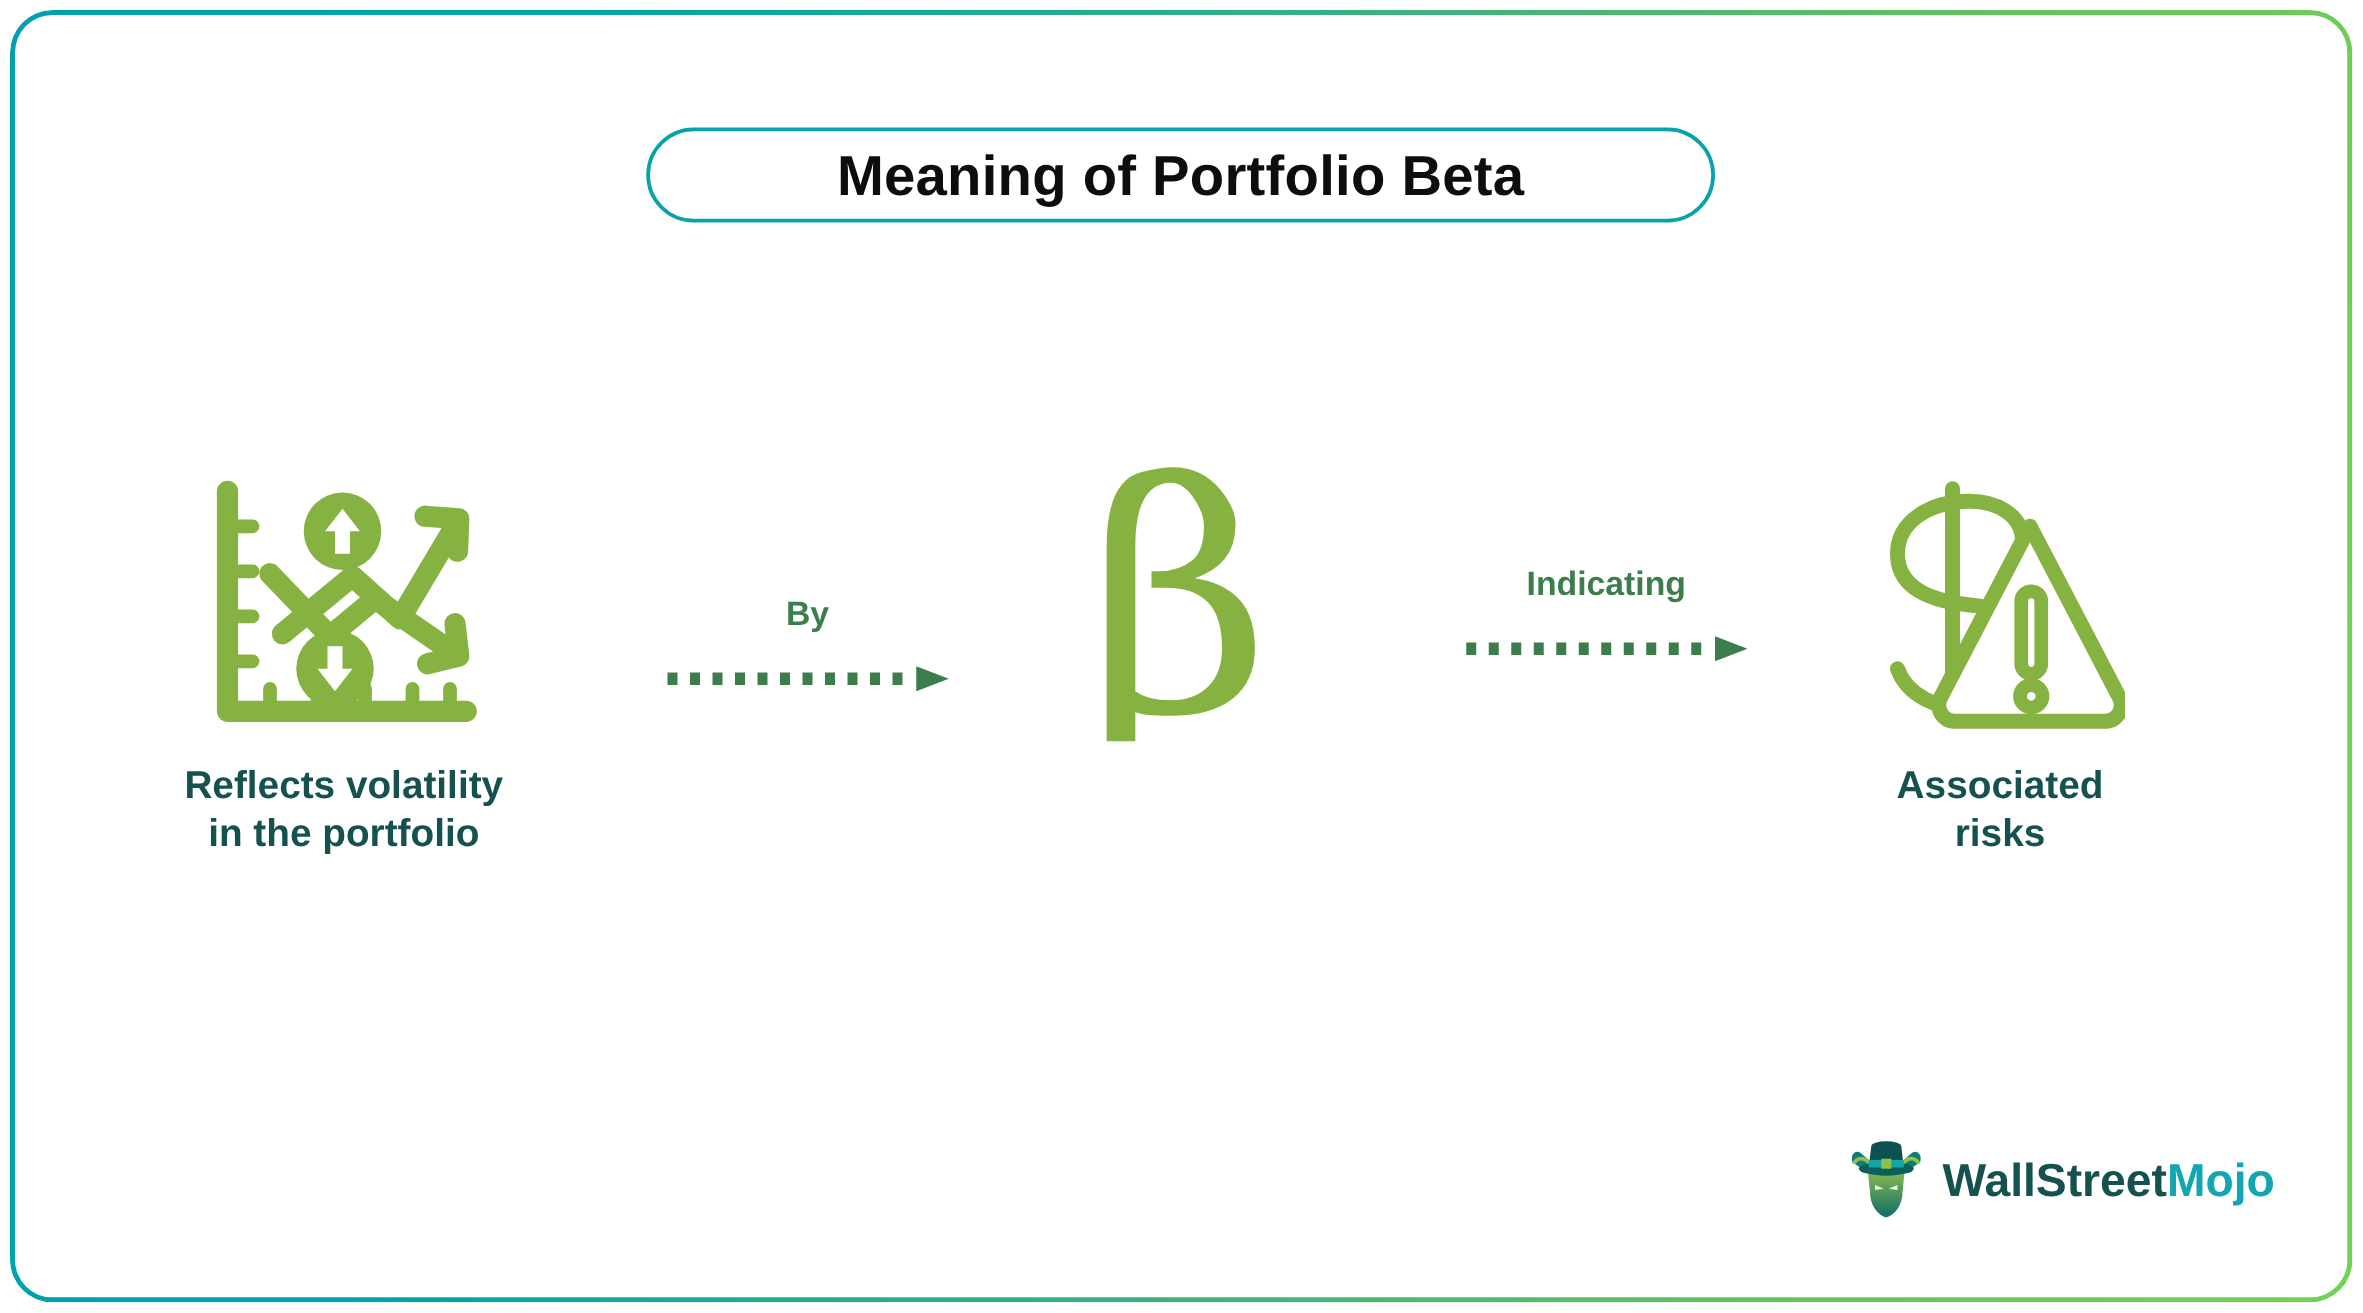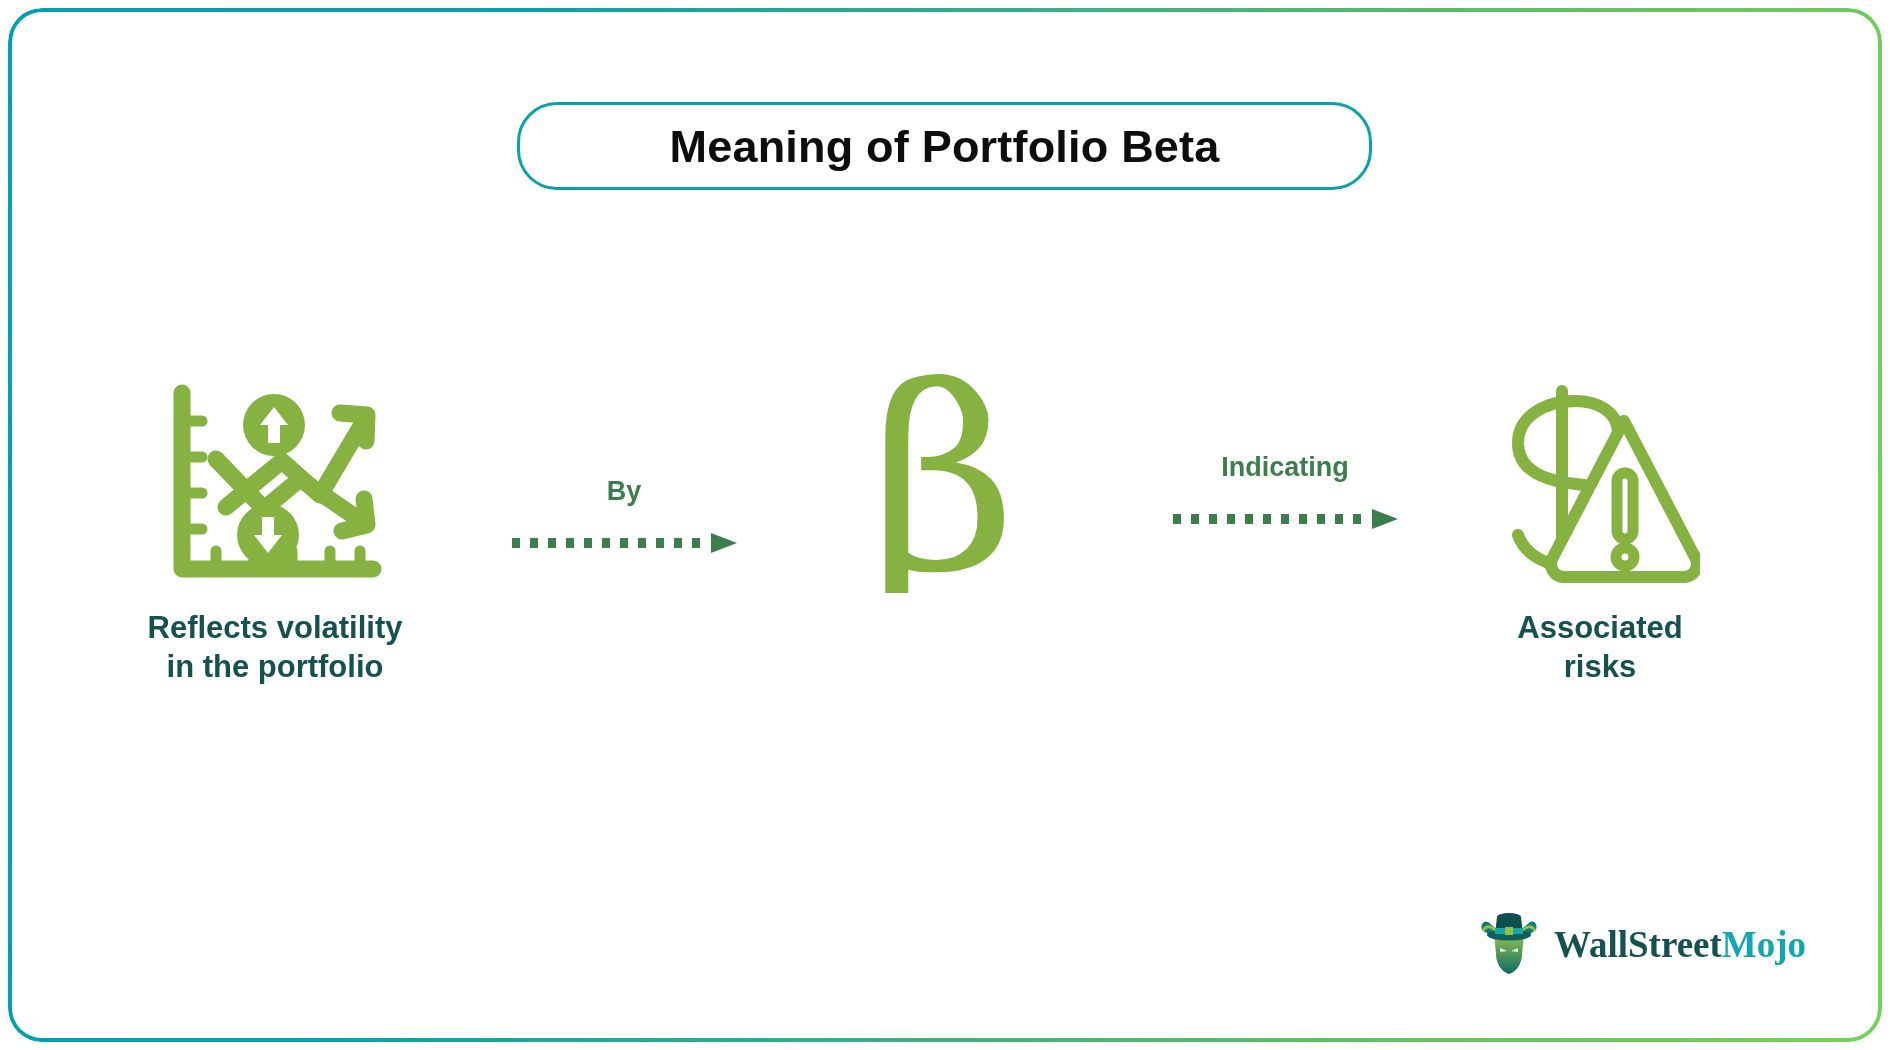--- a/index.html
+++ b/index.html
@@ -40,21 +40,21 @@
     mask-composite: exclude;
     pointer-events: none;
   }
 
   
   #title-pill {
     position: absolute;
     left: 517px;
     top: 102px;
     width: 855px;
-    height: 88px;
+    height: 76px;
     box-sizing: border-box;
     border: 3px solid #07a3a8;
     border-radius: 40px;
     background: #ffffff;
     display: flex;
     align-items: center;
     justify-content: center;
   }
   #title-text {
     font-size: 45px;
@@ -88,21 +88,21 @@
   #stage-1 { left: 120px;  top: 368px; width: 310px; }
   #stage-2 { left: 788px;  top: 368px; width: 310px; }
   #stage-3 { left: 1455px; top: 368px; width: 290px; }
 
   
   .connector {
     position: absolute;
     width: 300px;
     text-align: center;
   }
-  #connector-1 { left: 474px;  top: 478px; }
+  #connector-1 { left: 496px;  top: 478px; }
   #connector-2 { left: 1135px; top: 454px; }
 
   .connector-label {
     font-size: 27px;
     font-weight: 700;
     color: #3c7d4c;
     line-height: 1;
     margin-bottom: 28px;
   }
   .connector-arrow {
@@ -111,21 +111,20 @@
   }
 
   
   #logo {
     position: absolute;
     left: 1478px;
     top: 912px;
     display: flex;
     align-items: center;
     gap: 14px;
-    font-family: Liberation Serif, serif;
   }
   #logo-wordmark {
     font-size: 37px;
     font-weight: 700;
     line-height: 1;
     white-space: nowrap;
   }
   #logo-word-a { color: #15514e; }
   #logo-word-b { color: #11a6b2; }
 </style>

